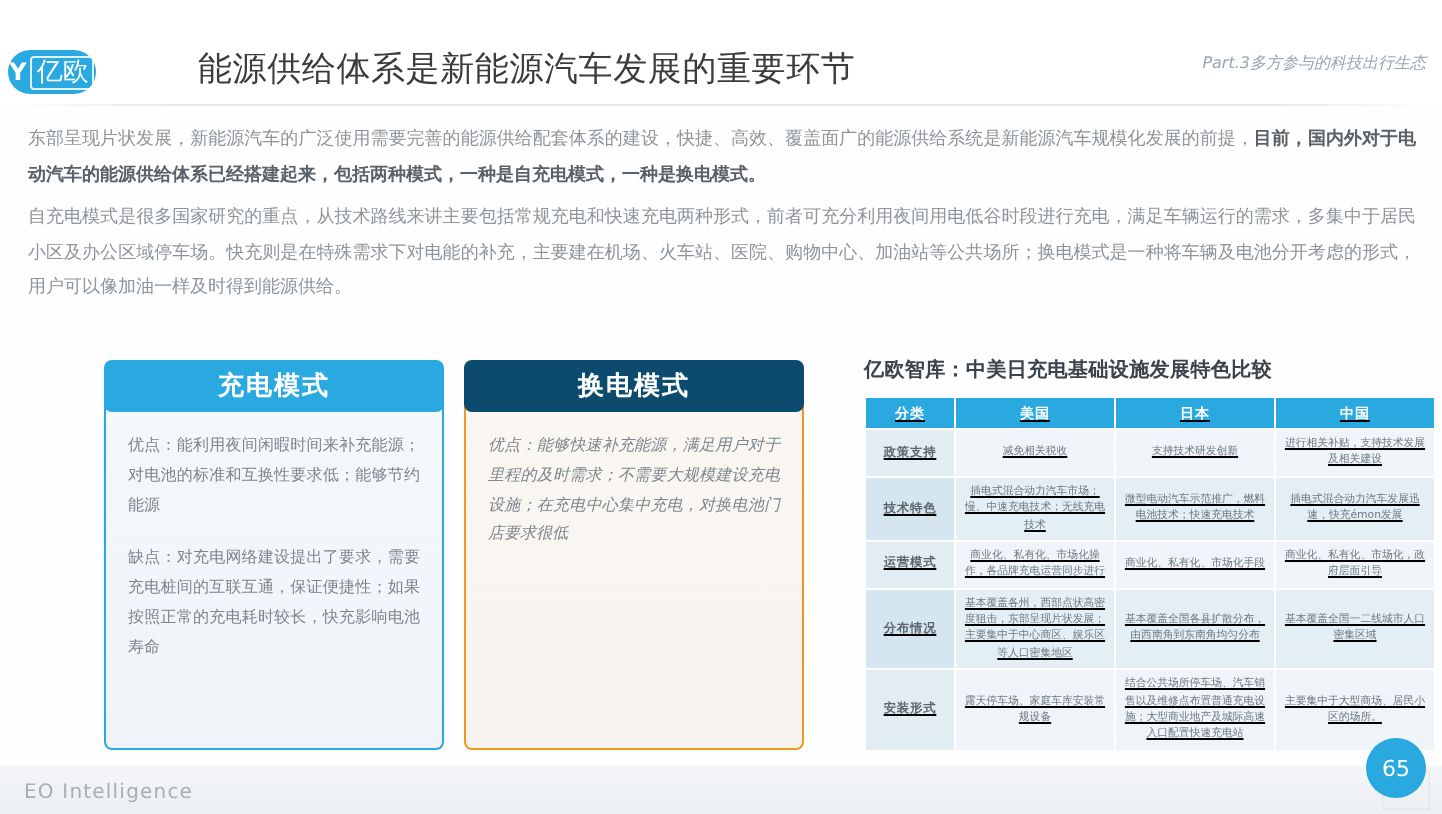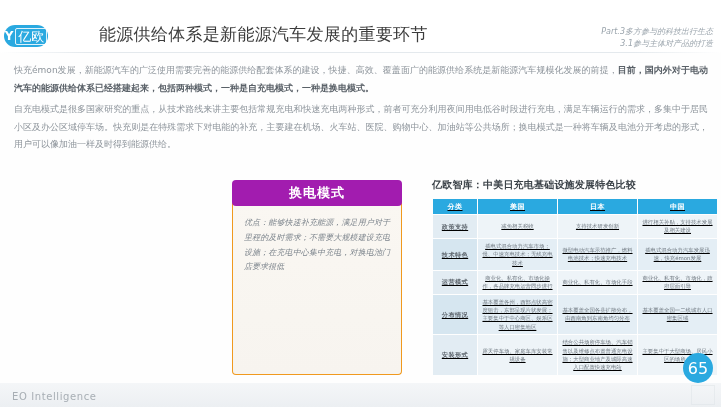--- a/index.html
+++ b/index.html
@@ -60,21 +60,21 @@
     background:linear-gradient(to bottom,#f3f8fb,#eef4f8);
     min-height:148px;
   }
   .card-body p{
     margin:0 0 12px 0;font-size:8px;color:#7d858d;line-height:1.85;text-align:justify;
   }
   .card-body p:last-child{margin-bottom:0;}
   #card-charge{left:52px;top:180px;}
   #card-charge .card-head{background:#2aa9e0;}
   #card-swap{left:232px;top:180px;}
-  #card-swap .card-head{background:#a21caf;text-align:center;}
+  #card-swap .card-head{background:#0c4a6e;text-align:center;}
   #card-swap .card-body{border-color:#f0991e;background:linear-gradient(to bottom,#faf7f2,#f7f4ef);font-style:italic;}
 
   
   .table-wrap{position:absolute;left:432px;top:178px;width:281px;}
   .table-title{
     font-size:10px;color:#3c4349;font-weight:bold;margin-bottom:6px;letter-spacing:.2px;
   }
   table.cmp{border-collapse:separate;border-spacing:1px;width:281px;table-layout:fixed;text-decoration:underline;}
   table.cmp th{
     background:#2aa9e0;color:#ffffff;font-size:7px;font-weight:bold;
@@ -98,57 +98,63 @@
   
   .footer-band{
     position:absolute;left:0;bottom:0;width:721px;height:24px;
     background:linear-gradient(to bottom,#f4f6f8,#eceff2);
   }
   .footer-brand{
     position:absolute;left:12px;bottom:5px;
     font-size:10px;color:#a7aeb4;letter-spacing:.6px;margin-top:39px;
   }
   .page-badge{
-    position:absolute;right:8px;bottom:24px;width:30px;height:30px;border-radius:50%;
+    position:absolute;right:8px;bottom:8px;width:30px;height:30px;border-radius:50%;
     background:#2aa9e0;color:#ffffff;
     display:flex;align-items:center;justify-content:center;
-    font-size:16px;
+    font-size:11px;
   }
   .corner-mark{
     position:absolute;right:6px;bottom:2px;width:22px;height:18px;
     border:1px solid #dfe4e8;opacity:.55;
   }
 </style>
 </head>
 <body>
 
 <div class="slide">
 
   <div class="header">
     <div class="logo-pill">
       <span class="logo-mark">Y</span>
       <span class="logo-cn">亿欧</span>
     </div>
     <div class="page-title">能源供给体系是新能源汽车发展的重要环节</div>
     <div class="part-label">
       <div>Part.3多方参与的科技出行生态</div>
-      <div>3.1参与主体对产品的打造</div>
     </div>
     <div class="header-rule"></div>
   </div>
 
   <div class="paras">
     <p class="para">
-      <span>快充émon发展，新能源汽车的广泛使用需要完善的能源供给配套体系的建设，快捷、高效、覆盖面广的能源供给系统是新能源汽车规模化发展的前提，</span><b>目前，国内外对于电动汽车的能源供给体系已经搭建起来，包括两种模式，一种是自充电模式，一种是换电模式。</b>
+      <span>东部呈现片状发展，新能源汽车的广泛使用需要完善的能源供给配套体系的建设，快捷、高效、覆盖面广的能源供给系统是新能源汽车规模化发展的前提，</span><b>目前，国内外对于电动汽车的能源供给体系已经搭建起来，包括两种模式，一种是自充电模式，一种是换电模式。</b>
     </p>
     <p class="para">
       <span>自充电模式是很多国家研究的重点，从技术路线来讲主要包括常规充电和快速充电两种形式，前者可充分利用夜间用电低谷时段进行充电，满足车辆运行的需求，多集中于居民小区及办公区域停车场。快充则是在特殊需求下对电能的补充，主要建在机场、火车站、医院、购物中心、加油站等公共场所；换电模式是一种将车辆及电池分开考虑的形式，用户可以像加油一样及时得到能源供给。</span>
     </p>
   </div>
 
+  <div class="card" id="card-charge">
+    <div class="card-head">充电模式</div>
+    <div class="card-body">
+      <p>优点：能利用夜间闲暇时间来补充能源；对电池的标准和互换性要求低；能够节约能源</p>
+      <p>缺点：对充电网络建设提出了要求，需要充电桩间的互联互通，保证便捷性；如果按照正常的充电耗时较长，快充影响电池寿命</p>
+    </div>
+  </div>
 
   <div class="card" id="card-swap">
     <div class="card-head">换电模式</div>
     <div class="card-body">
       <p>优点：能够快速补充能源，满足用户对于里程的及时需求；不需要大规模建设充电设施；在充电中心集中充电，对换电池门店要求很低</p>
     </div>
   </div>
 
   <div class="table-wrap">
     <div class="table-title">亿欧智库：中美日充电基础设施发展特色比较</div>

